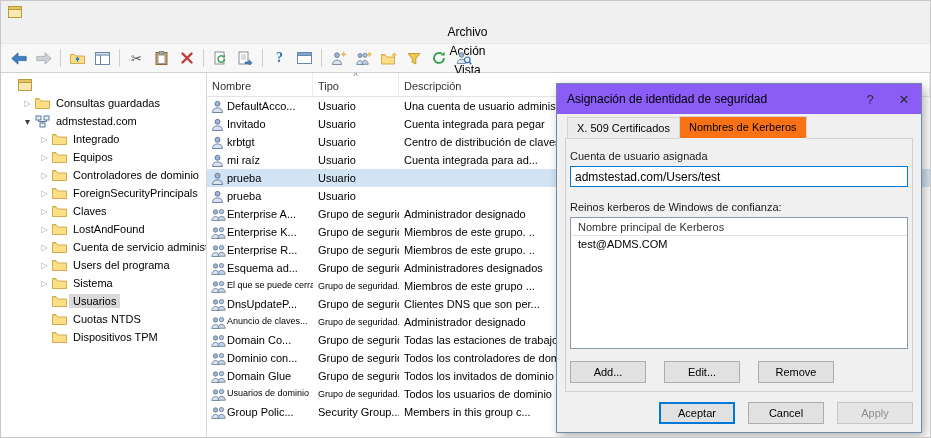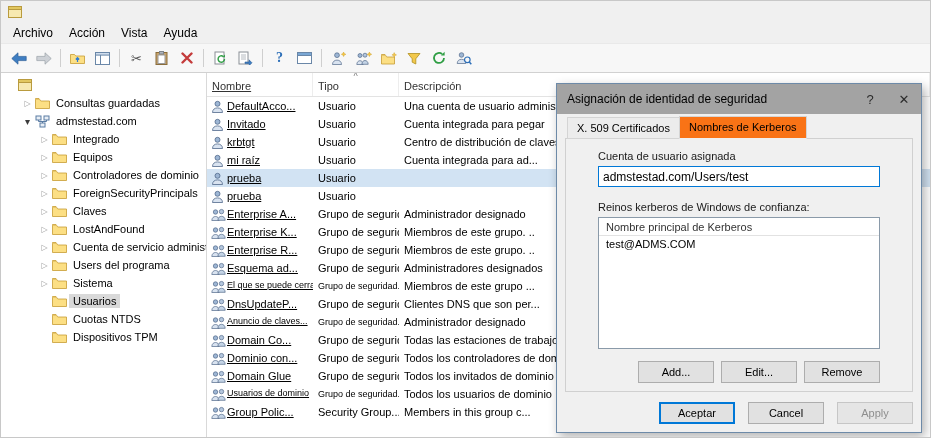--- a/index.html
+++ b/index.html
@@ -5,66 +5,66 @@
   * { margin:0; padding:0; box-sizing:border-box; }
   body{
     width:931px;height:438px;position:relative;overflow:hidden;
     background:#fff;color:#000;
     font-family:"Liberation Sans",sans-serif;font-size:12px;
     border:1px solid #c8c8c8;
   }
   
   .titlebar{height:22px;background:#f0f0f0;display:flex;align-items:center;padding-left:7px;}
   .app-icon{width:16px;height:14px;display:flex;align-items:center;}
-  .menubar{height:20px;background:#f0f0f0;display:flex;align-items:center;padding-left:4px;}
+  .menubar{height:20px;background:#f0f0f0;display:flex;align-items:center;padding-left:4px;flex-direction:column;}
   .menu-item{padding:2px 8px 3px 8px;cursor:default;}
   .toolbar{height:30px;background:#f7f7f7;border-top:1px solid #e9e9e9;border-bottom:1px solid #d1d1d1;
     display:flex;align-items:center;padding-left:5px;}
   .tb-btn{width:25px;height:24px;display:flex;align-items:center;justify-content:center;border:1px solid transparent;}
   .tb-ic{display:flex;align-items:center;justify-content:center;}
   .tb-sep{width:1px;height:18px;background:#cfcfcf;margin:0 4px;flex:none;}
   
   .main{display:flex;height:366px;background:#fff;}
   .tree-panel{width:206px;flex:none;border-right:1px solid #d9d9d9;padding-top:3px;overflow:hidden;background:#fff;}
   .tree-item{height:18px;display:flex;align-items:center;font-size:11px;white-space:nowrap;overflow:hidden;}
   .tree-item .expander{width:15px;text-align:center;color:#a0a0a0;font-size:8px;flex:none;}
   .tree-item .expander.open{color:#3c3c3c;font-size:10px;}
   .tree-item .t-icon{width:17px;flex:none;display:flex;align-items:center;}
   .tree-item .t-label{padding:1px 4px;}
   .tree-item.selected .t-label{background:#d9d9d9;}
   .list-panel{flex:1;font-size:11px;overflow:hidden;background:#fff;}
   .list-header{display:flex;height:24px;border-bottom:1px solid #e3e3e3;align-items:flex-end;}
   .hcol{border-right:1px solid #ededed;padding:2px 5px 4px 5px;color:#333;position:relative;height:24px;display:flex;align-items:flex-end;}
   .sort-caret{position:absolute;top:0;left:50%;transform:translateX(-50%);font-size:9px;color:#777;line-height:8px;}
-  .c-name{width:106px;flex:none;text-decoration:underline;}
+  .c-name{width:106px;flex:none;}
   .c-type{width:86px;flex:none;}
   .c-desc{flex:1;}
   .lrow{display:flex;height:18px;align-items:center;}
   .lrow.selected{background:#d2e3f3;}
   .lrow.small .txt,.lrow.small .c-type{font-size:9px;}
   .cell{display:flex;align-items:flex-start;overflow:hidden;white-space:nowrap;padding-left:5px;}
   .cell.c-name{padding-left:4px;}
   .l-icon{width:16px;flex:none;display:flex;align-items:center;}
   
   .dialog{position:absolute;left:555px;top:82px;width:366px;height:350px;background:#f0f0f0;
     border:1px solid #6d8aa8;box-shadow:3px 4px 10px rgba(0,0,0,.3);z-index:10;}
-  .dlg-title{height:30px;background:#a3a3a3;display:flex;align-items:center;padding-left:10px;}
+  .dlg-title{height:30px;background:#8b5cf6;display:flex;align-items:center;padding-left:10px;}
   .dlg-title .txt{flex:1;font-size:12px;}
   .dlg-cap-btn{width:34px;height:24px;display:flex;align-items:center;justify-content:center;font-size:13px;color:#2c2c2c;}
   .dlg-tabs{position:absolute;top:33px;left:10px;display:flex;z-index:3;}
   .tab{height:22px;padding:4px 9px;font-size:11px;background:#ececec;border:1px solid #d4d4d4;margin-right:-1px;}
   .tab.active{background:#f97316;border-bottom:1px solid #f0f0f0;height:23px;margin-top:-1px;z-index:4;}
-  .tab-page{position:absolute;left:8px;right:8px;top:54px;bottom:40px;border:1px solid #d0d0d0;background:#f0f0f0;padding:11px 32px;z-index:2;}
+  .tab-page{position:absolute;left:8px;right:8px;top:54px;bottom:40px;border:1px solid #d0d0d0;background:#f0f0f0;padding:11px 4px;z-index:2;}
   .lbl{font-size:11px;margin-bottom:4px;color:#1a1a1a;}
   .dlg-input{width:100%;height:21px;border:1px solid #0078d7;background:#fff;
     font-family:"Liberation Sans",sans-serif;font-size:12px;padding:0 4px;color:#000;outline:none;margin-bottom:14px;}
   .listbox{background:#fff;border:1px solid #8a9aa9;height:132px;margin-bottom:12px;overflow:hidden;position:relative;}
   .lb-header{height:18px;border-bottom:1px solid #e2e2e2;padding:3px 7px;font-size:11px;color:#333;background:#fff;}
   .lb-item{padding:2px 7px;font-size:11px;}
-  .btn-row{display:flex;gap:7px;justify-content:flex-end;}
+  .btn-row{display:flex;gap:18px;}
   .btn{width:76px;height:22px;background:#e1e1e1;border:1px solid #adadad;
     font-family:"Liberation Sans",sans-serif;font-size:11px;color:#000;
     display:flex;align-items:center;justify-content:center;cursor:default;}
   .btn.default{border:2px solid #0078d7;}
   .btn.disabled{color:#8e8e8e;background:#e5e5e5;border-color:#c6c6c6;}
   .dlg-footer{position:absolute;right:8px;bottom:8px;display:flex;gap:13px;z-index:3;}
 </style>
 </head>
 <body>
 

